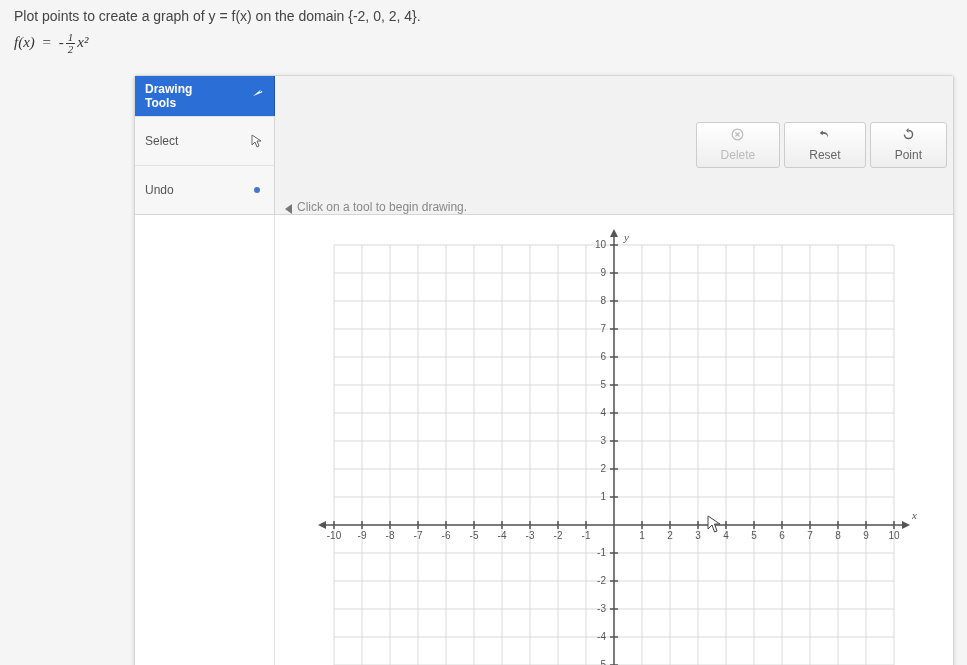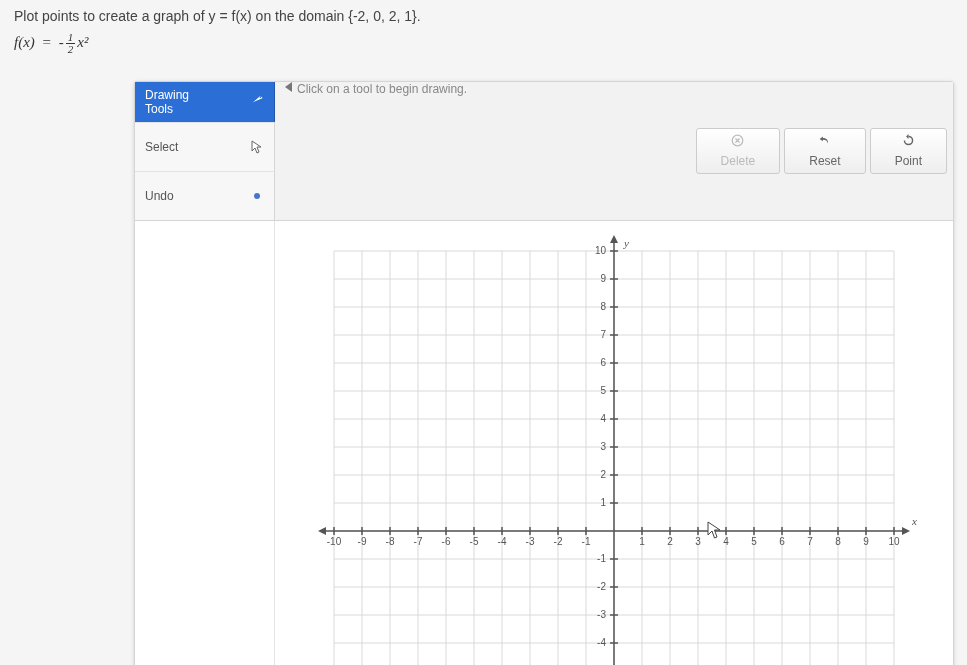--- a/index.html
+++ b/index.html
@@ -21,21 +21,21 @@
     }
     .sub-instruction {
       font-size: 14px;
       color: #444;
       margin-bottom: 8px;
     }
     .formula {
       font-size: 15px;
       font-family: "Times New Roman", serif;
       font-style: italic;
-      margin-bottom: 26px;
+      margin-bottom: 20px;
     }
     .formula .frac {
       display: inline-block;
       text-align: center;
       vertical-align: middle;
       font-size: 11px;
       line-height: 1;
       margin: 0 2px;
     }
     .formula .frac .num { display:block; border-bottom: 1px solid #333; padding:0 2px;}
@@ -56,21 +56,21 @@
       background: #f2f2f2;
     }
     .tool-sidebar {
       width: 140px;
       flex-shrink: 0;
     }
     .tool-header {
       background: #2b6fd6;
       color: #fff;
       font-size: 12px;
-      font-weight: normal;
+      font-weight: bold;
       padding: 6px 10px;
       display: flex;
       justify-content: space-between;
       align-items: center;
       border-right: 1px solid #1f56a8;
       gap: 40px;
     }
     .tool-item {
       font-size: 12px;
       color: #555;
@@ -83,21 +83,21 @@
       align-items: center;
       cursor: pointer;
     }
     .tool-item .mini-icon {
       width: 14px; height: 14px;
       display: inline-flex; align-items:center; justify-content:center;
     }
     .hint-area {
       flex: 1;
       display: flex;
-      align-items: flex-start;
+      align-items: flex-end;
       padding: 0 10px;
       font-size: 12px;
       color: #888;
       background: #f2f2f2;
     }
     .hint-area .arrow-left {
       margin-right: 5px;
       width: 0; height: 0;
       border-top: 5px solid transparent;
       border-bottom: 5px solid transparent;
@@ -159,21 +159,21 @@
       left: 432px;
       top: 300px;
       width: 14px; height: 18px;
       pointer-events: none;
     }
   </style>
 </head>
 <body>
 
 <div class="page">
-  <p class="sub-instruction">Plot points to create a graph of y = f(x) on the domain {-2, 0, 2, 1}.</p>
+  <p class="sub-instruction">Plot points to create a graph of y = f(x) on the domain {-2, 0, 2, 4}.</p>
   <p class="formula">
     <span>f(x)</span>
     <span style="font-style:normal; margin:0 4px;">=</span>
     <span style="font-style:normal;">-</span><span class="frac"><span class="num">1</span><span class="den">2</span></span><span>x²</span>
   </p>
 
   <div class="tool-panel">
     <div class="toolbar-row">
       <div class="tool-sidebar">
         <div class="tool-header">

